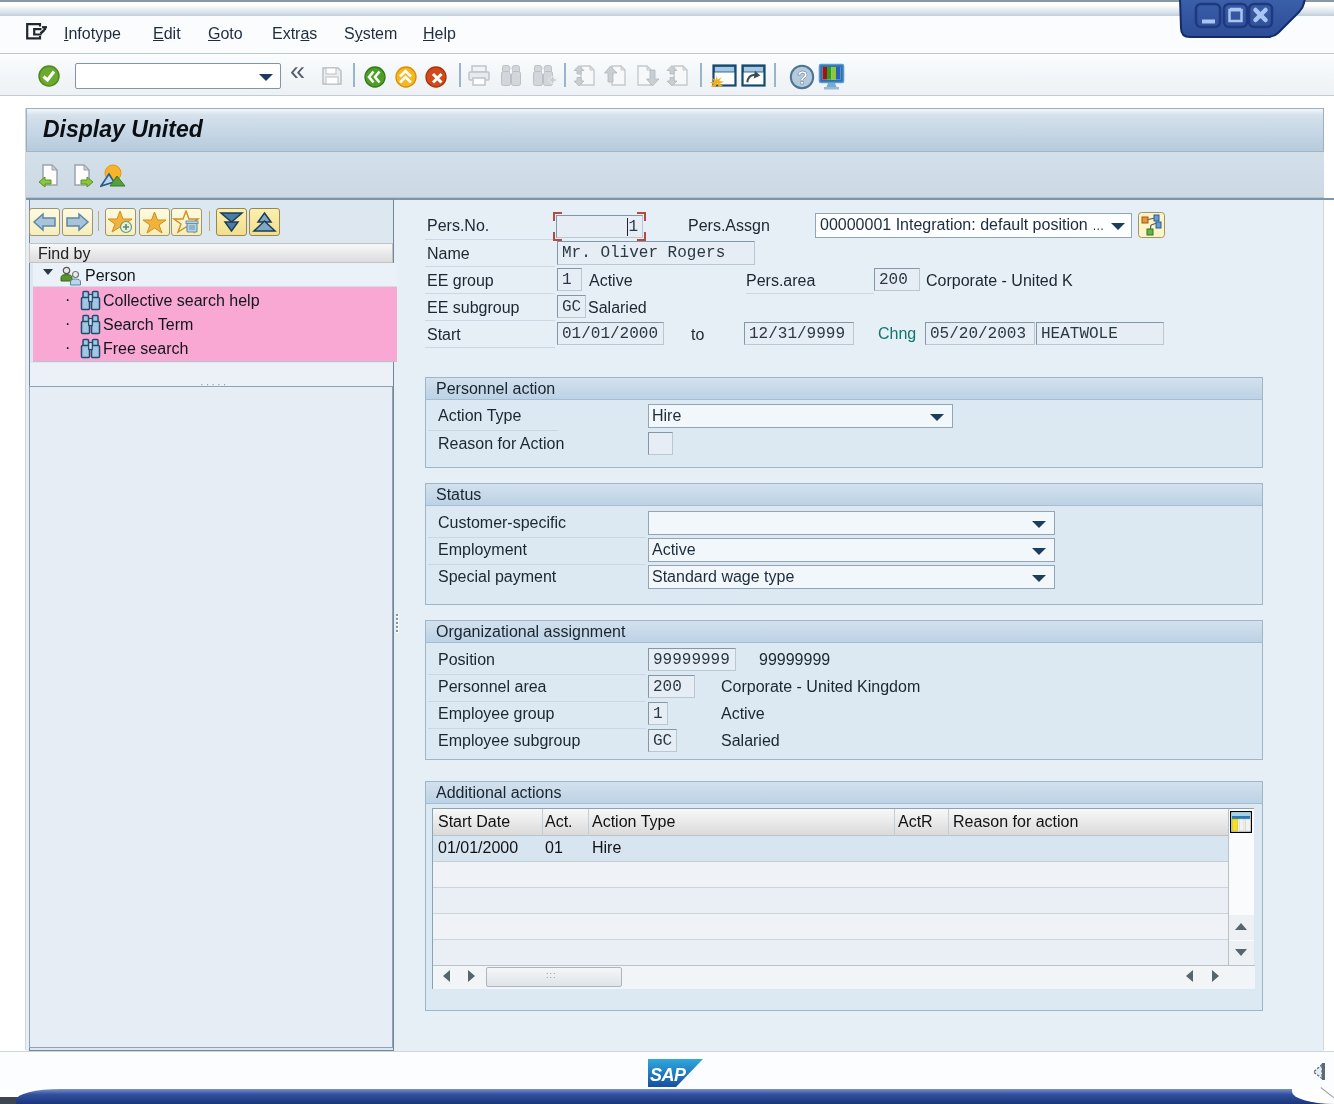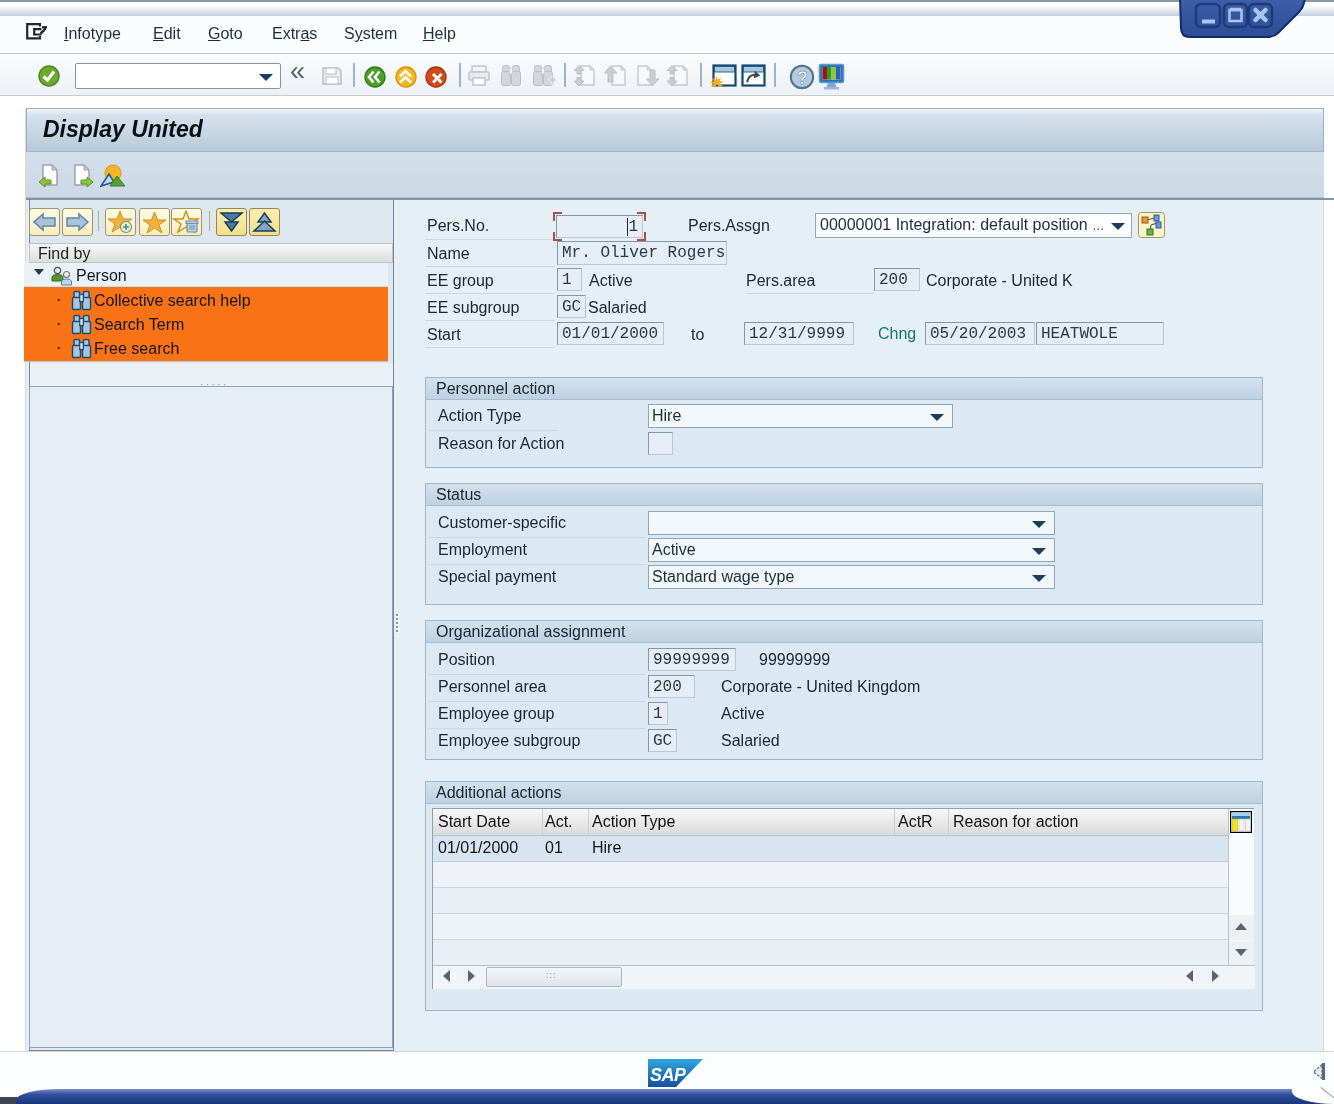--- a/index.html
+++ b/index.html
@@ -265,21 +265,21 @@
     <path d="M14.5,3 L21,12 L8,12 Z" fill="#7fa8c8" stroke="#1d3d57" stroke-width="1.5"></path>
     <path d="M14.5,11 L25,21 L4,21 Z" fill="#7fa8c8" stroke="#1d3d57" stroke-width="1.5"></path>
         </svg>
       </div>
 </div>
 
 <div class="abs" style="left:29px;top:243px;width:364px;height:20px;background:linear-gradient(#f8f8f8,#dcdcdc);border:1px solid #c2c2c2;">
   <div style="position:absolute;left:8px;top:1px;font-size:16px;color:#222;">Find by</div>
 </div>
 
-<div class="abs" style="left:24px;top:263px;width:364px;height:99px;background:#f97316;border-bottom:1px solid #b9c6d1;">
+<div class="abs" style="left:33px;top:263px;width:364px;height:99px;background:#f9a8d4;border-bottom:1px solid #b9c6d1;">
   <div style="position:absolute;left:0;top:0;width:100%;height:24px;background:#eaf1f8;border-bottom:1px solid #d4dde5;"></div>
   <div style="position:absolute;left:10px;top:6px;width:0;height:0;border-left:5px solid transparent;border-right:5px solid transparent;border-top:6px solid #2a3844;"></div>
   <span style="position:absolute;left:27px;top:3px;"><svg width="24" height="20" viewBox="0 0 24 20">
     <circle cx="6.5" cy="4.5" r="3.2" fill="#e8e8e8" stroke="#555" stroke-width="1.2"></circle>
     <path d="M1,15 L1,11.5 Q1,8.6 6.5,8.6 Q12,8.6 12,11.5 L12,15 Z" fill="#5a9428" stroke="#33691e" stroke-width="1"></path>
     <circle cx="15.5" cy="8.5" r="3" fill="#ececec" stroke="#777" stroke-width="1.2"></circle>
     <path d="M10.5,19 L10.5,16 Q10.5,13 15.5,13 Q20.5,13 20.5,16 L20.5,19 Z" fill="#b9d6ec" stroke="#5a82a0" stroke-width="1"></path>
   </svg></span>
   <div style="position:absolute;left:52px;top:4px;font-size:16px;color:#10161c;">Person</div>
   <div class="treedot" style="position:absolute;left:32px;top:28px;">·</div>
@@ -362,21 +362,21 @@
     <div class="carr" style="right:6px;top:9px;"></div>
   </div>
   <span class="abs" style="left:716px;top:12px;"><svg width="27" height="26" viewBox="0 0 27 26">
     <rect x="0.5" y="0.5" width="26" height="25" rx="3" fill="#fbf4c6" stroke="#a09468"></rect>
     <path d="M8,8 L17,6 M13,13 L19,11 M13,13 L12,19" stroke="#555" stroke-width="1.2" fill="none"></path>
     <rect x="4" y="5" width="6" height="6" fill="#e8963c" stroke="#9a5a10"></rect>
     <rect x="16" y="3" width="5" height="6" fill="#6a9ad0" stroke="#2a5a9a"></rect>
     <rect x="18" y="10" width="5" height="6" fill="#6a9ad0" stroke="#2a5a9a"></rect>
     <rect x="9" y="17" width="6" height="6" fill="#6ab04c" stroke="#2a7a1a"></rect>
   </svg></span>
-  <div class="fld" style="left:135px;top:41px;width:170px;height:24px;">Mr. Oliver Rogers</div>
+  <div class="fld" style="left:135px;top:41px;width:198px;height:24px;">Mr. Oliver Rogers</div>
   <div class="fld" style="left:135px;top:68px;width:25px;height:23px;">1</div>
   <div class="fld" style="left:452px;top:68px;width:46px;height:23px;">200</div>
   <div class="fld" style="left:135px;top:95px;width:29px;height:23px;">GC</div>
   <div class="fld" style="left:135px;top:122px;width:107px;height:23px;">01/01/2000</div>
   <div class="fld" style="left:322px;top:122px;width:110px;height:23px;">12/31/9999</div>
   <div class="fld" style="left:503px;top:122px;width:110px;height:23px;">05/20/2003</div>
   <div class="fld" style="left:614px;top:122px;width:128px;height:23px;">HEATWOLE</div>
 
   <div class="gbox" style="left:3px;top:177px;width:838px;height:91px;">
     <div class="gband">

